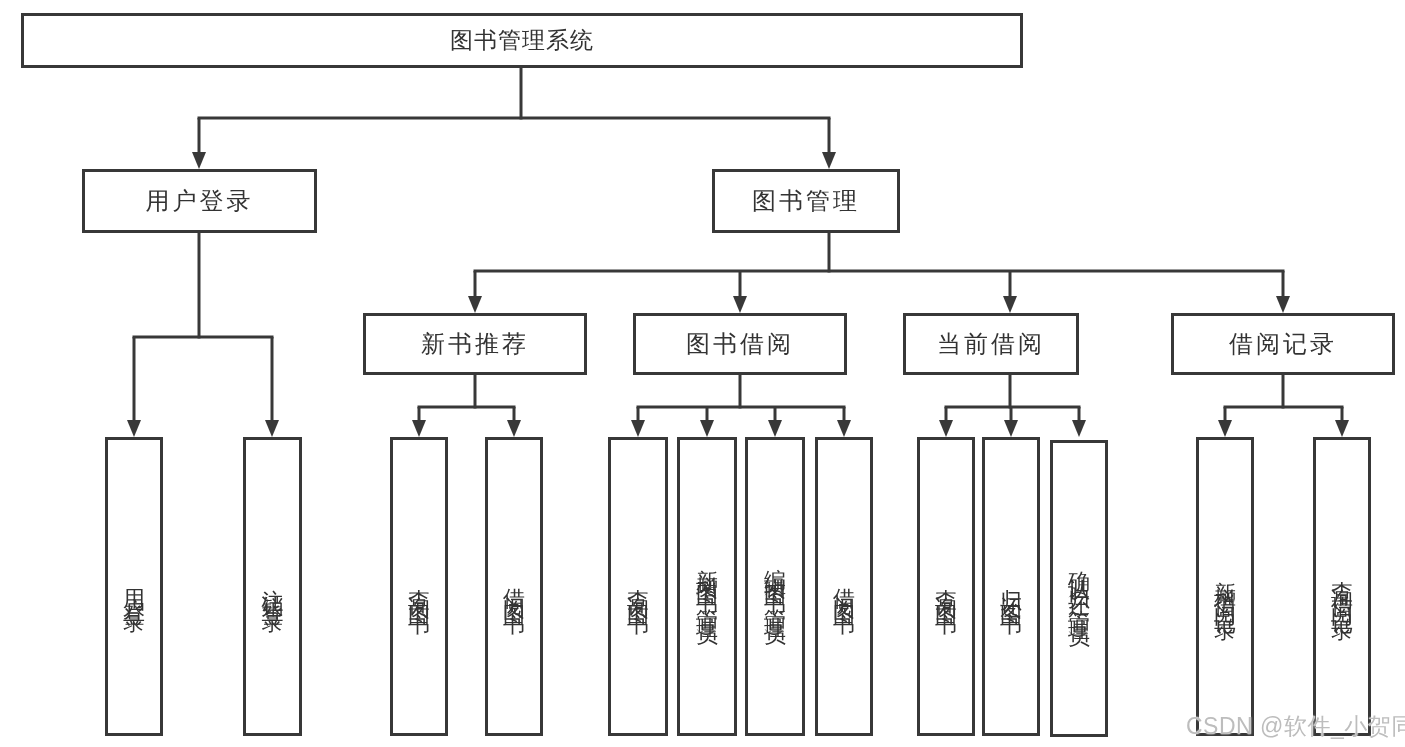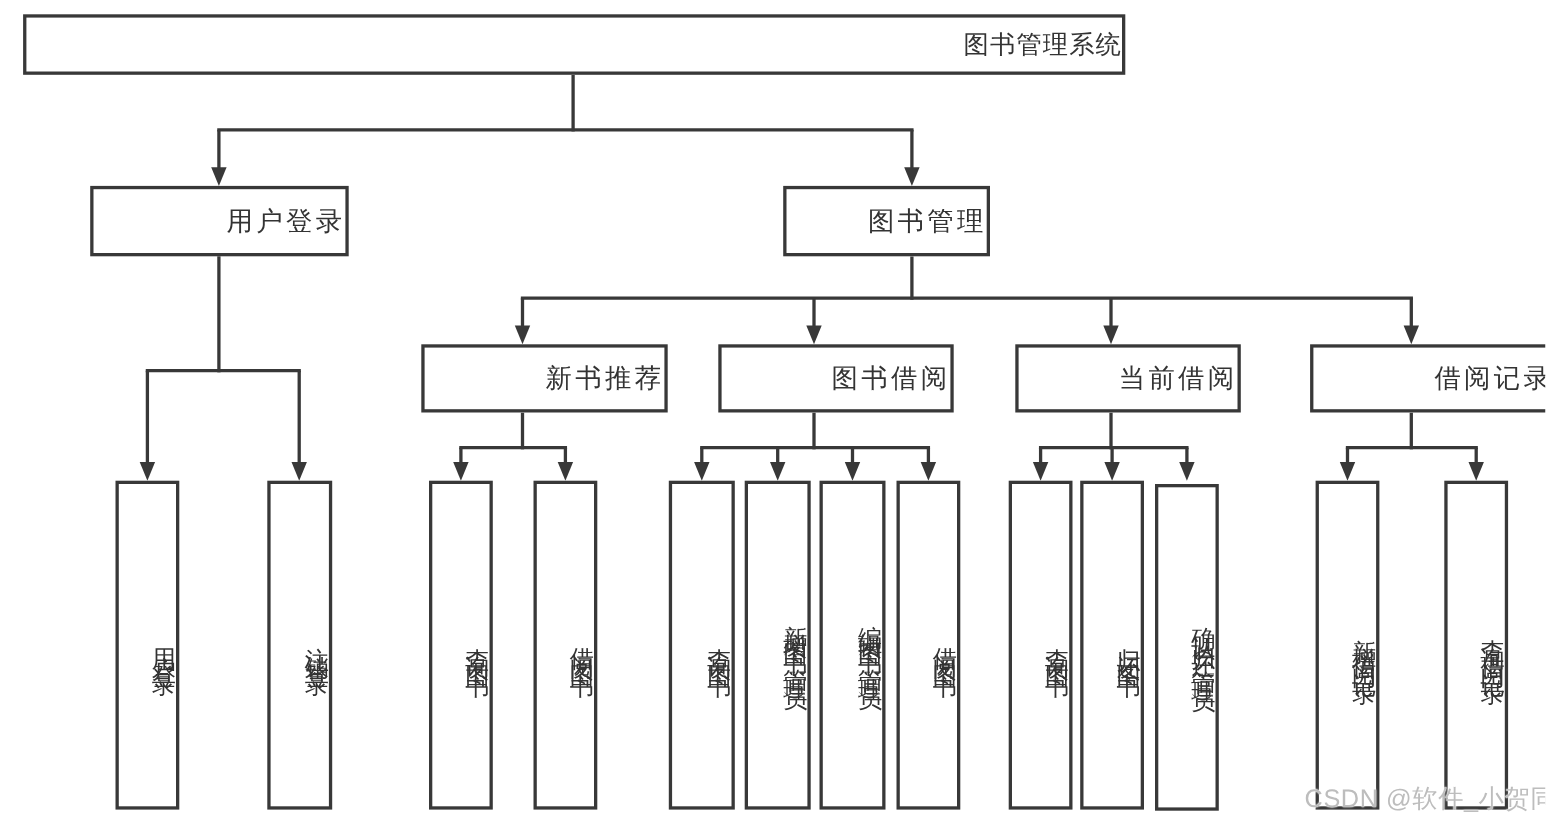--- a/index.html
+++ b/index.html
@@ -3,26 +3,26 @@
 <meta charset="utf-8">
 <style>
   html,body{margin:0;padding:0;background:#ffffff;}
   .stage{
     position:relative;width:1405px;height:747px;background:#ffffff;overflow:hidden;
     font-family:"Liberation Sans","DejaVu Sans",sans-serif;color:#333333;
   }
   .wires{position:absolute;left:0;top:0;width:1405px;height:747px;}
   .node{
     position:absolute;box-sizing:border-box;background:#ffffff;
-    border:3px solid #383838;display:flex;align-items:center;justify-content:flex-end;
+    border:3px solid #383838;display:flex;align-items:center;justify-content:center;
     text-align:center;
   }
   .root-node{font-size:23px;letter-spacing:1px;}
   .l2{font-size:24px;letter-spacing:3px;}
-  .l3{font-size:24px;letter-spacing:3px;margin-left:20px;}
+  .l3{font-size:24px;letter-spacing:3px;}
   .leaf{font-size:22px;}
   .leaf .vtext{
     writing-mode:vertical-rl;text-orientation:mixed;
     letter-spacing:8px;line-height:1;white-space:nowrap;
   }
   .watermark{
     position:absolute;left:1186px;top:711px;font-size:23px;letter-spacing:0.5px;
     color:#bdbdbd;text-shadow:0 0 2px #ffffff,0 0 1px #ffffff;z-index:5;white-space:nowrap;
   }
 </style>
@@ -107,21 +107,21 @@
   <div class="node l2" style="left:712px;top:169px;width:188px;height:64px">
     <span>图书管理</span>
   </div>
 
   <div class="node l3" style="left:363px;top:313px;width:224px;height:62px">
     <span>新书推荐</span>
   </div>
   <div class="node l3" style="left:633px;top:313px;width:214px;height:62px">
     <span>图书借阅</span>
   </div>
-  <div class="node l3" style="left:903px;top:313px;width:205px;height:62px">
+  <div class="node l3" style="left:903px;top:313px;width:176px;height:62px">
     <span>当前借阅</span>
   </div>
   <div class="node l3" style="left:1171px;top:313px;width:224px;height:62px">
     <span>借阅记录</span>
   </div>
 
   <div class="node leaf" style="left:105px;top:437px;width:58px;height:299px">
     <span class="vtext">用户登录</span>
   </div>
   <div class="node leaf" style="left:243px;top:437px;width:59px;height:299px">

